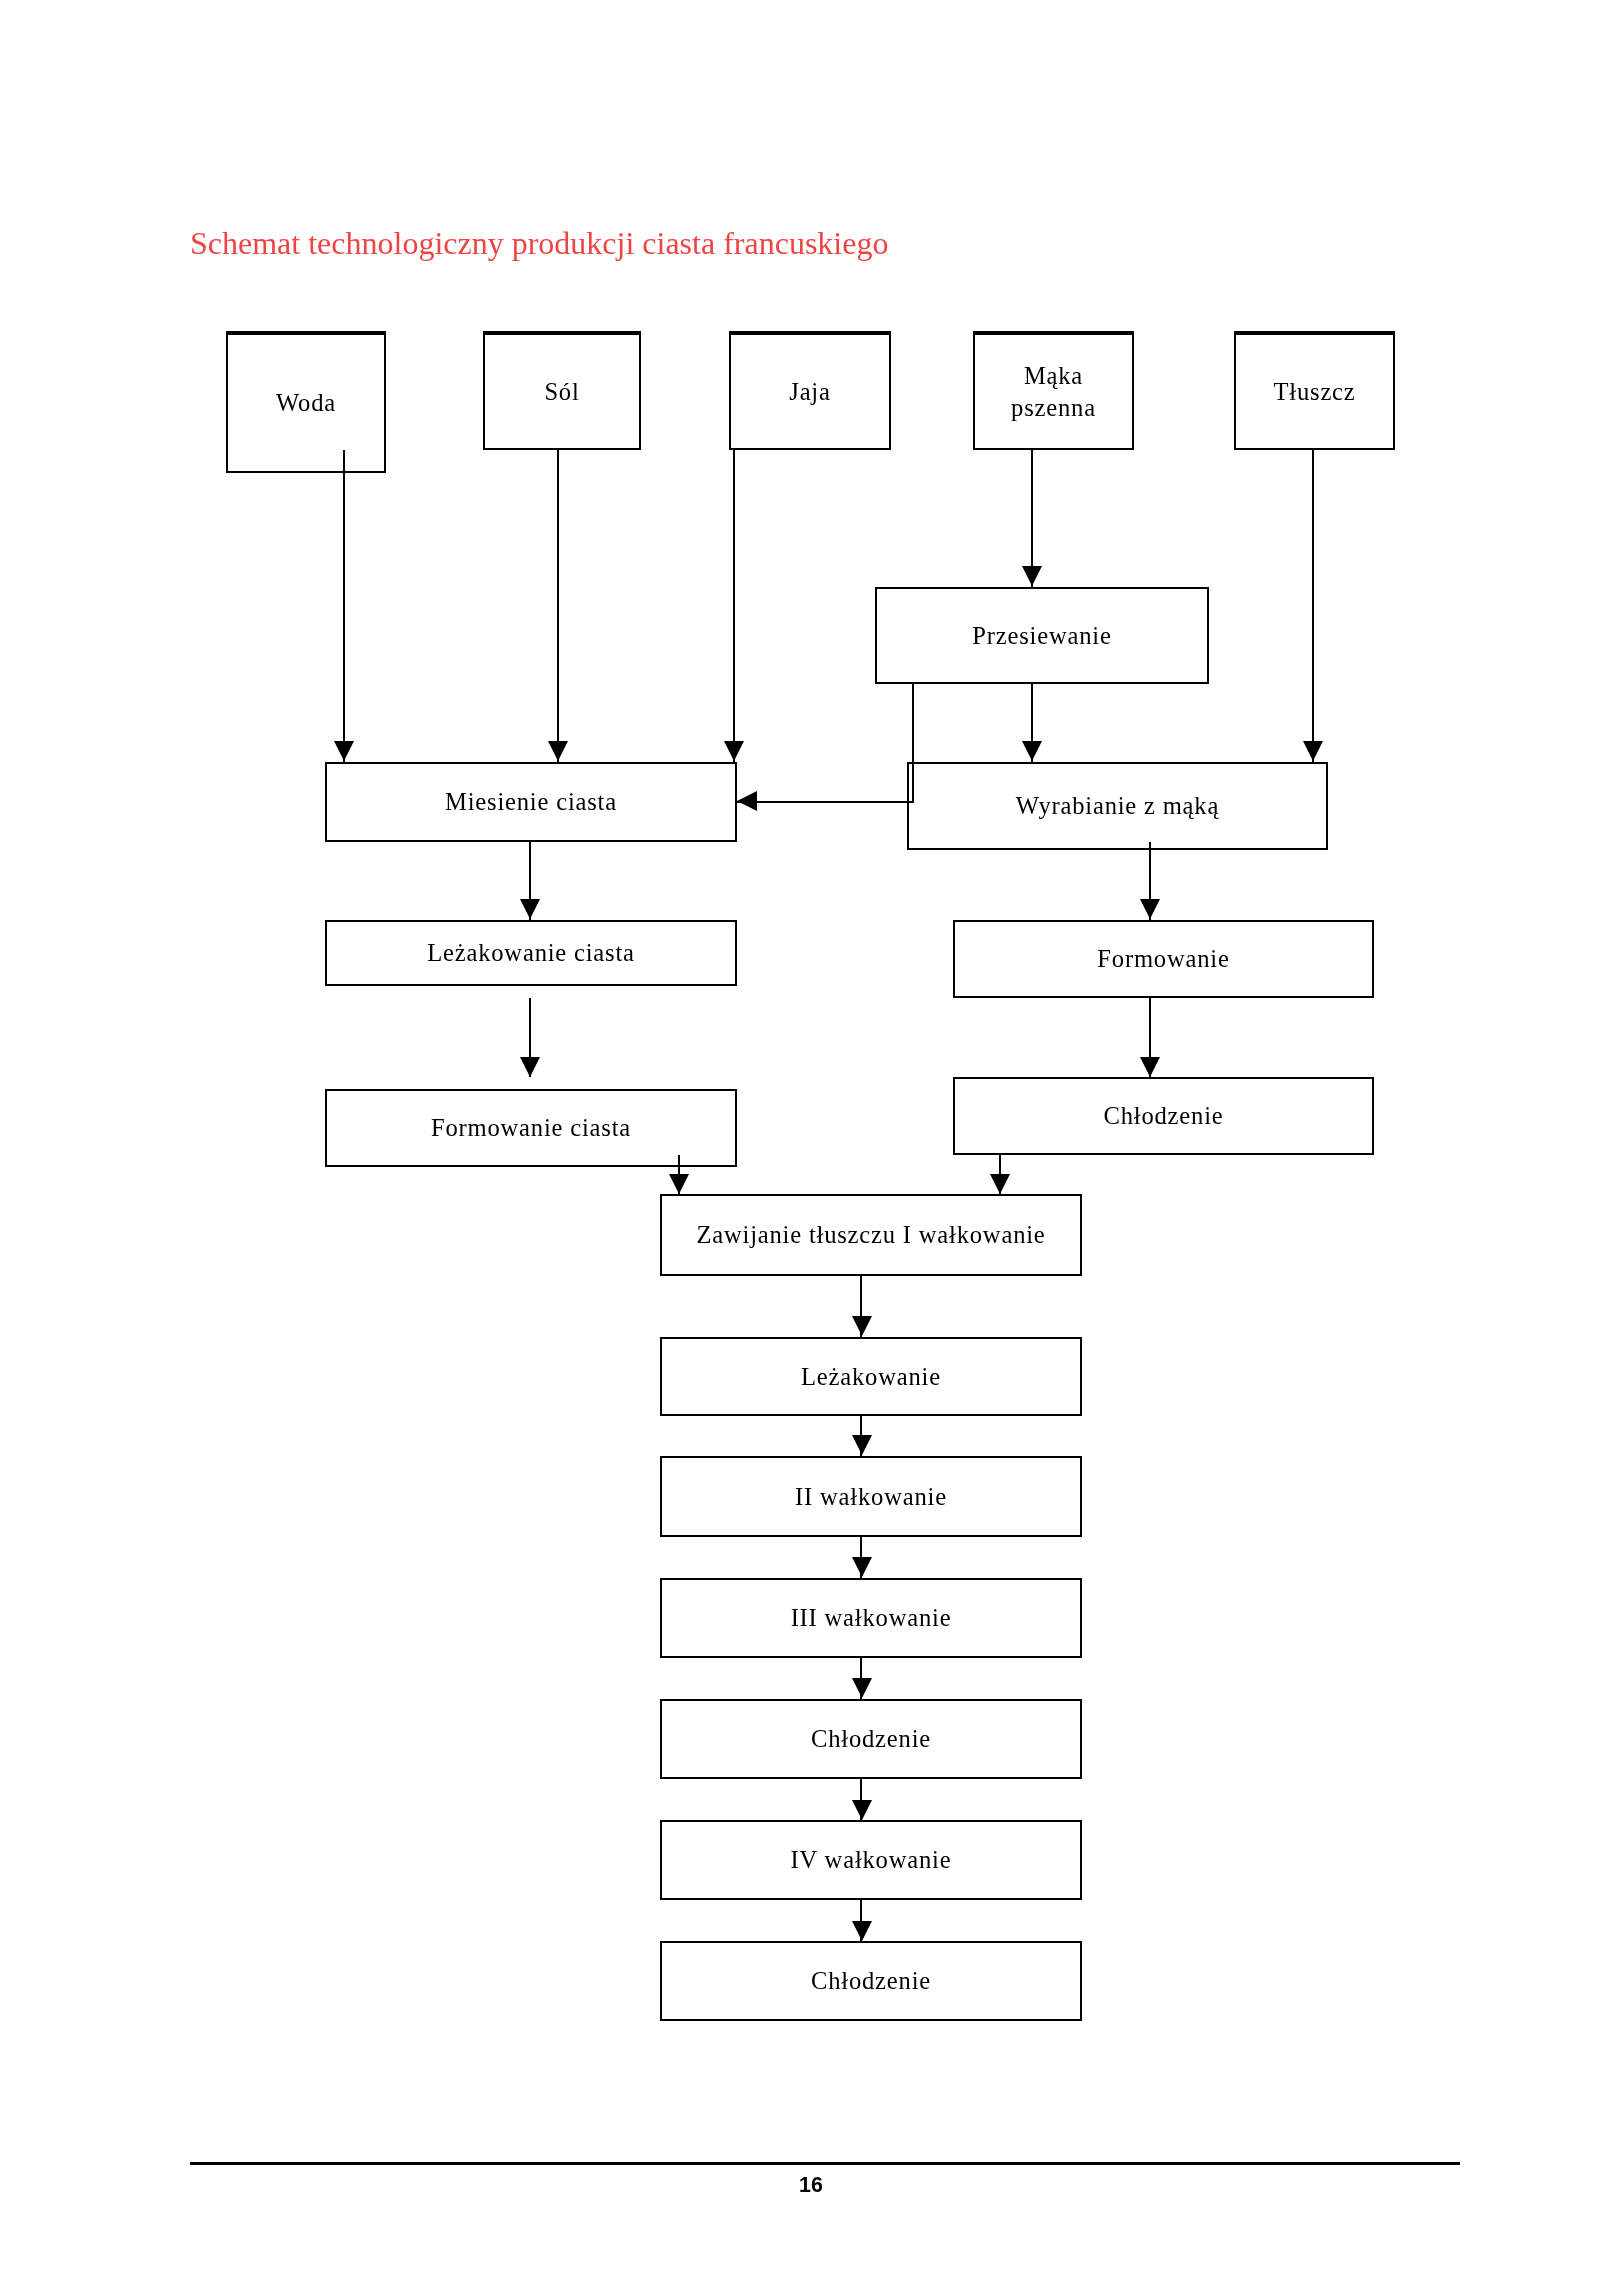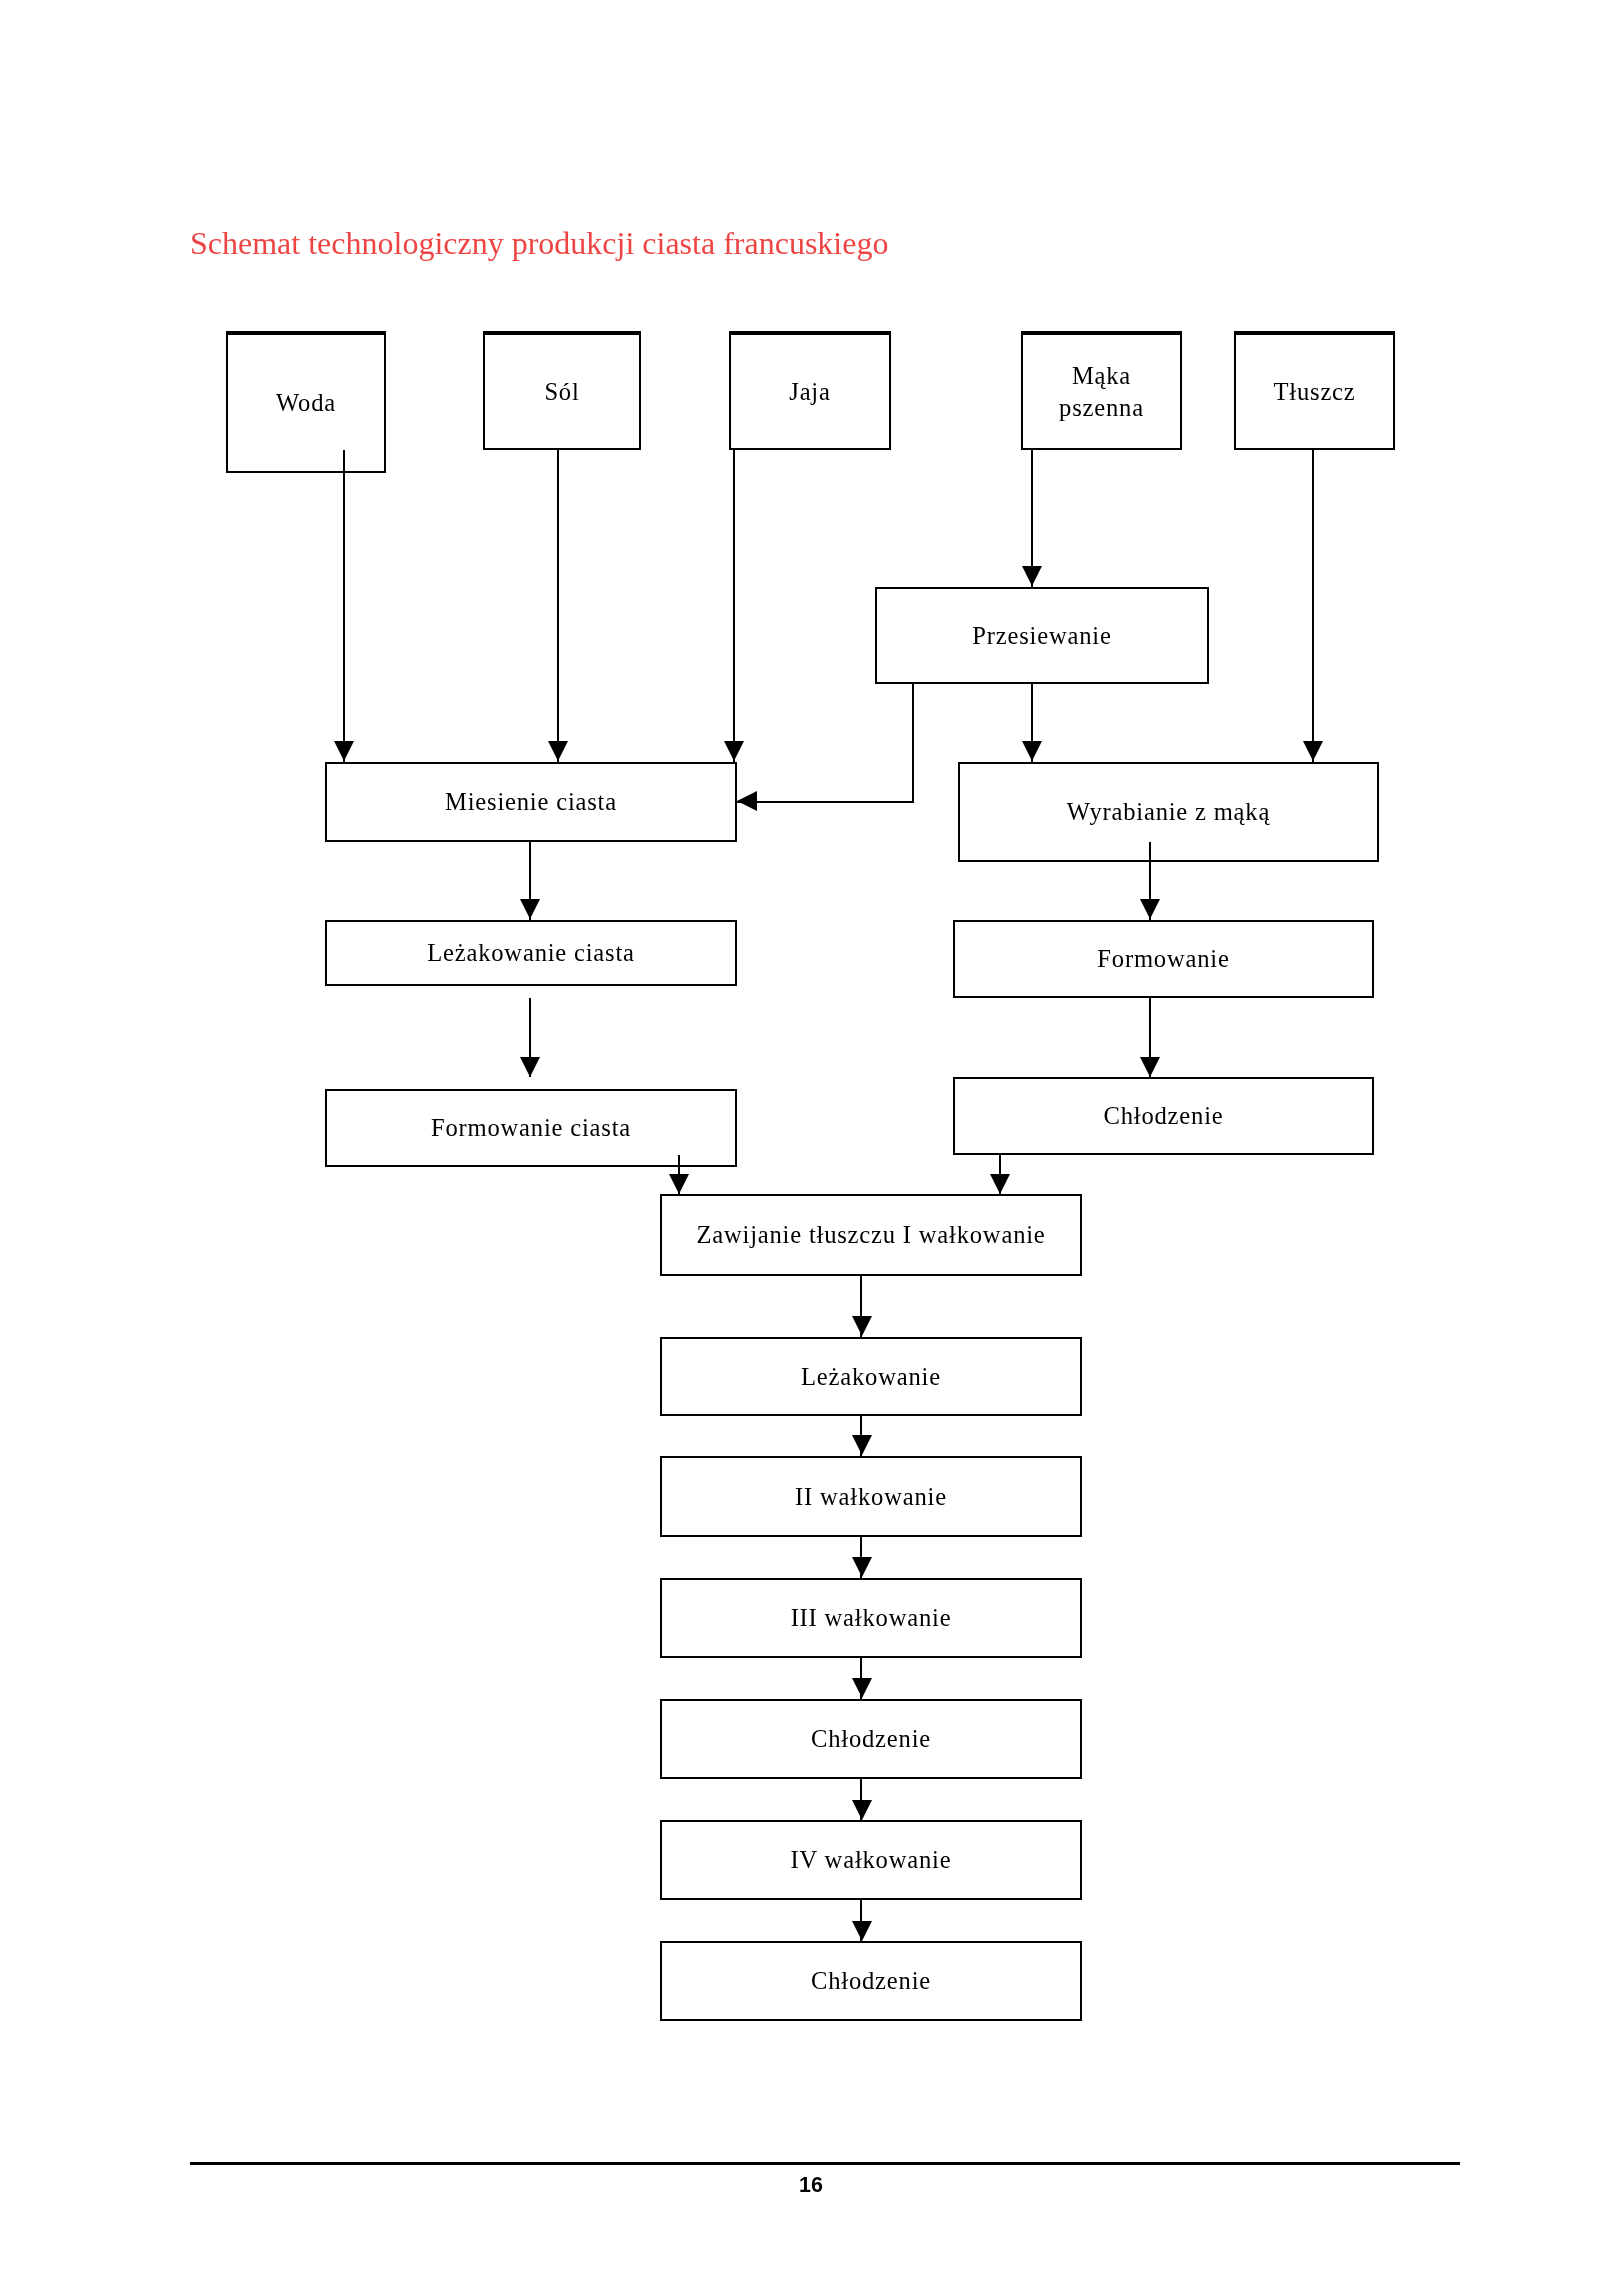--- a/index.html
+++ b/index.html
@@ -71,33 +71,33 @@
   <div id="diagram">
       <div class="node thick" style="left: 226px; top: 331px; width: 160px; height: 142px;">
         <span class="lbl">Woda</span>
       </div>
       <div class="node thick" style="left: 483px; top: 331px; width: 158px; height: 119px;">
         <span class="lbl">Sól</span>
       </div>
       <div class="node thick" style="left: 729px; top: 331px; width: 162px; height: 119px;">
         <span class="lbl">Jaja</span>
       </div>
-      <div class="node thick wrap" style="left: 973px; top: 331px; width: 161px; height: 119px; margin-left: 48px;">
+      <div class="node thick wrap" style="left: 973px; top: 331px; width: 161px; height: 119px;">
         <span class="lbl">Mąka pszenna</span>
       </div>
       <div class="node thick" style="left: 1234px; top: 331px; width: 161px; height: 119px;">
         <span class="lbl">Tłuszcz</span>
       </div>
       <div class="node" style="left: 875px; top: 587px; width: 334px; height: 97px;">
         <span class="lbl">Przesiewanie</span>
       </div>
       <div class="node" style="left: 325px; top: 762px; width: 412px; height: 80px;">
         <span class="lbl">Miesienie ciasta</span>
       </div>
-      <div class="node" style="left: 958px; top: 762px; width: 421px; height: 100px;">
+      <div class="node" style="left: 907px; top: 762px; width: 421px; height: 88px;">
         <span class="lbl">Wyrabianie z mąką</span>
       </div>
       <div class="node" style="left: 325px; top: 920px; width: 412px; height: 66px;">
         <span class="lbl">Leżakowanie ciasta</span>
       </div>
       <div class="node" style="left: 953px; top: 920px; width: 421px; height: 78px;">
         <span class="lbl">Formowanie</span>
       </div>
       <div class="node" style="left: 325px; top: 1077px; width: 412px; height: 78px; margin-top: 12px;">
         <span class="lbl">Formowanie ciasta</span>

